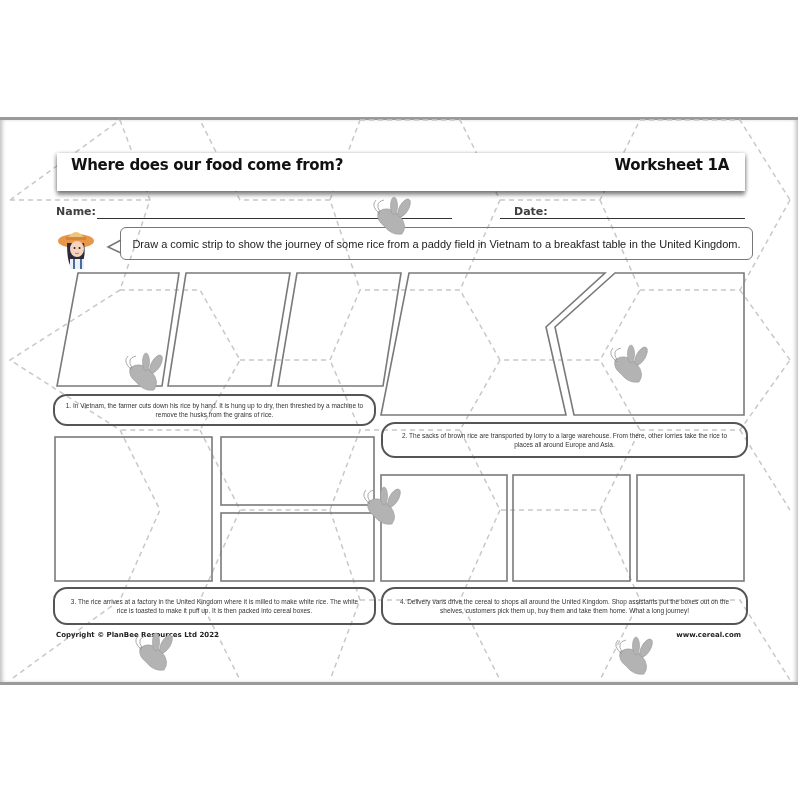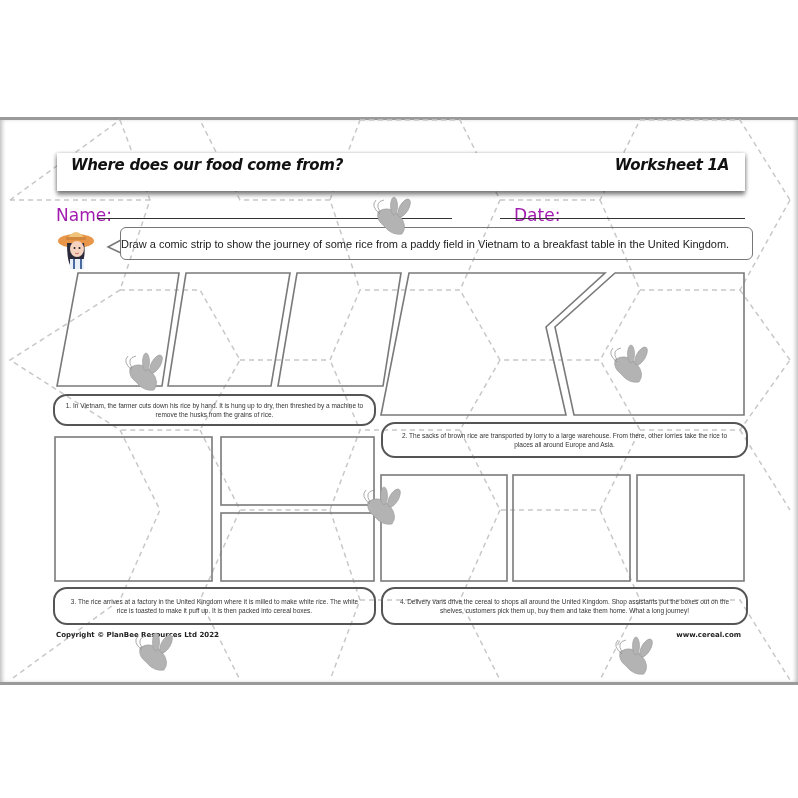--- a/index.html
+++ b/index.html
@@ -1,27 +1,27 @@
 <!DOCTYPE html>
 <html><head>
 <meta charset="utf-8">
 <style>
   html, body { margin:0; padding:0; }
   body { width:798px; height:798px; background:#ffffff; position:relative; overflow:hidden; font-family:"Liberation Sans", sans-serif; }
   .sheet { position:absolute; left:0; top:117px; width:798px; height:562px; background:#fff; border-top:3px solid #9a9a9a; border-bottom:3px solid #9a9a9a; box-shadow: inset 4px 0 4px -2px #bbb, inset -4px 0 4px -2px #bbb; }
   .sheet-left { position:absolute; left:0; top:117px; width:3px; height:565px; background:#9a9a9a; }
   .sheet-right { position:absolute; right:0; top:117px; width:3px; height:565px; background:#9a9a9a; }
   svg.bg { position:absolute; left:0; top:0; }
-  .title-box { position:absolute; left:57px; top:153px; width:688px; height:38px; background:#fff; box-shadow: 0 4px 4px rgba(0,0,0,0.45), -2px 0 3px rgba(0,0,0,0.15), 2px 0 3px rgba(0,0,0,0.15); display:flex; align-items:center; justify-content:space-between; padding:0 16px 15px 14px; box-sizing:border-box;font-style:italic; }
+  .title-box { position:absolute; left:57px; top:153px; width:688px; height:38px; background:#fff; box-shadow: 0 4px 4px rgba(0,0,0,0.45), -2px 0 3px rgba(0,0,0,0.15), 2px 0 3px rgba(0,0,0,0.15); display:flex; align-items:center; justify-content:space-between; padding:0 16px 15px 14px; box-sizing:border-box; }
   .title { font-family:"DejaVu Sans", sans-serif; font-weight:bold; font-size:15px; color:#111; letter-spacing:-0.3px; }
   .ws { font-family:"DejaVu Sans", sans-serif; font-weight:bold; font-size:15px; color:#111; letter-spacing:-0.3px;text-align:center; }
-  .field-label { position:absolute; font-family:"DejaVu Sans", sans-serif; font-weight:normal; font-size:17px; color:#a21caf; }
+  .field-label { position:absolute; font-family:"DejaVu Sans", sans-serif; font-weight:bold; font-size:11px; color:#404040; }
   .field-line { position:absolute; height:0; border-bottom:1.5px solid #333; }
   .avatar { position:absolute; left:56px; top:225px; width:40px; height:44px; }
-  .bubble { position:absolute; left:120px; top:227px; width:633px; height:33px; border:1.5px solid #777; border-radius:6px; box-sizing:border-box; background:transparent; display:flex; align-items:center; justify-content:flex-start; font-size:11px; color:#222; }
+  .bubble { position:absolute; left:120px; top:227px; width:633px; height:33px; border:1.5px solid #777; border-radius:6px; box-sizing:border-box; background:transparent; display:flex; align-items:center; justify-content:center; font-size:11px; color:#222; }
   .caption { position:absolute; border:2px solid #555; border-radius:14px; box-sizing:border-box; display:flex; align-items:center; justify-content:center; text-align:center; font-size:6.5px; line-height:9px; color:#333; padding:0 10px; background:transparent; }
   .footer-left { position:absolute; left:56px; top:631px; font-family:"DejaVu Sans", sans-serif; font-weight:bold; font-size:7px; color:#222; }
   .footer-right { position:absolute; right:57px; top:631px; font-family:"DejaVu Sans", sans-serif; font-weight:bold; font-size:7px; color:#222; }
   .panel-layer { position:absolute; left:0; top:0; }
 </style>
 </head>
 <body>
 
 <div class="sheet-left"></div>
 <div class="sheet-right"></div>

